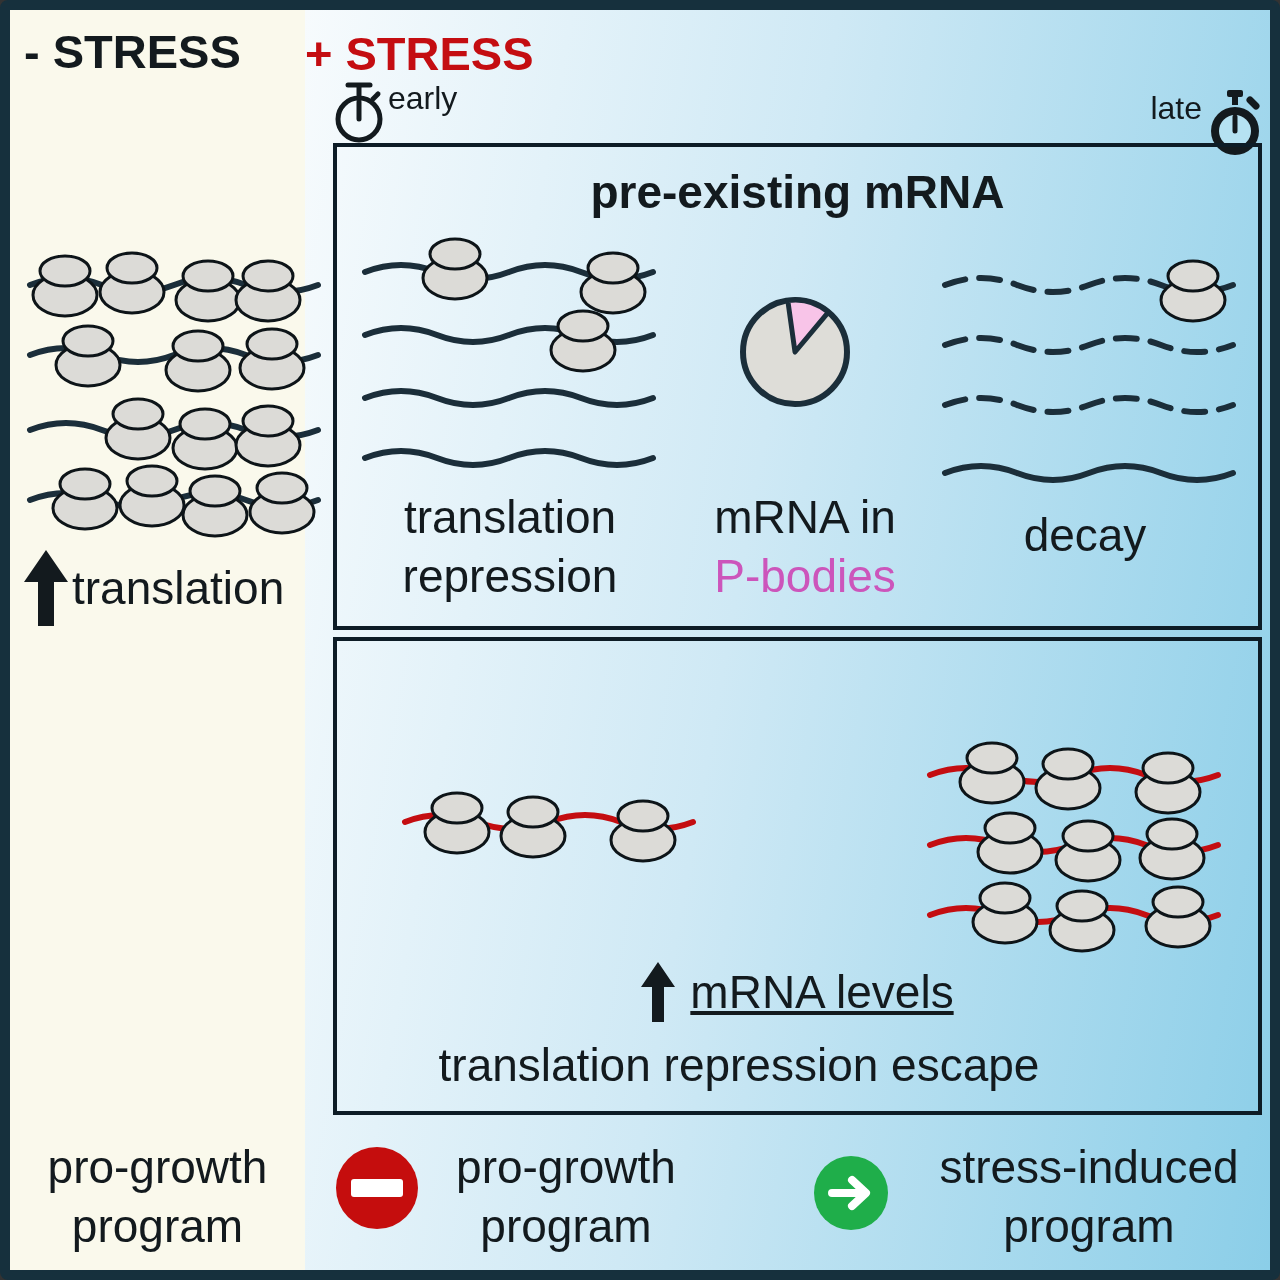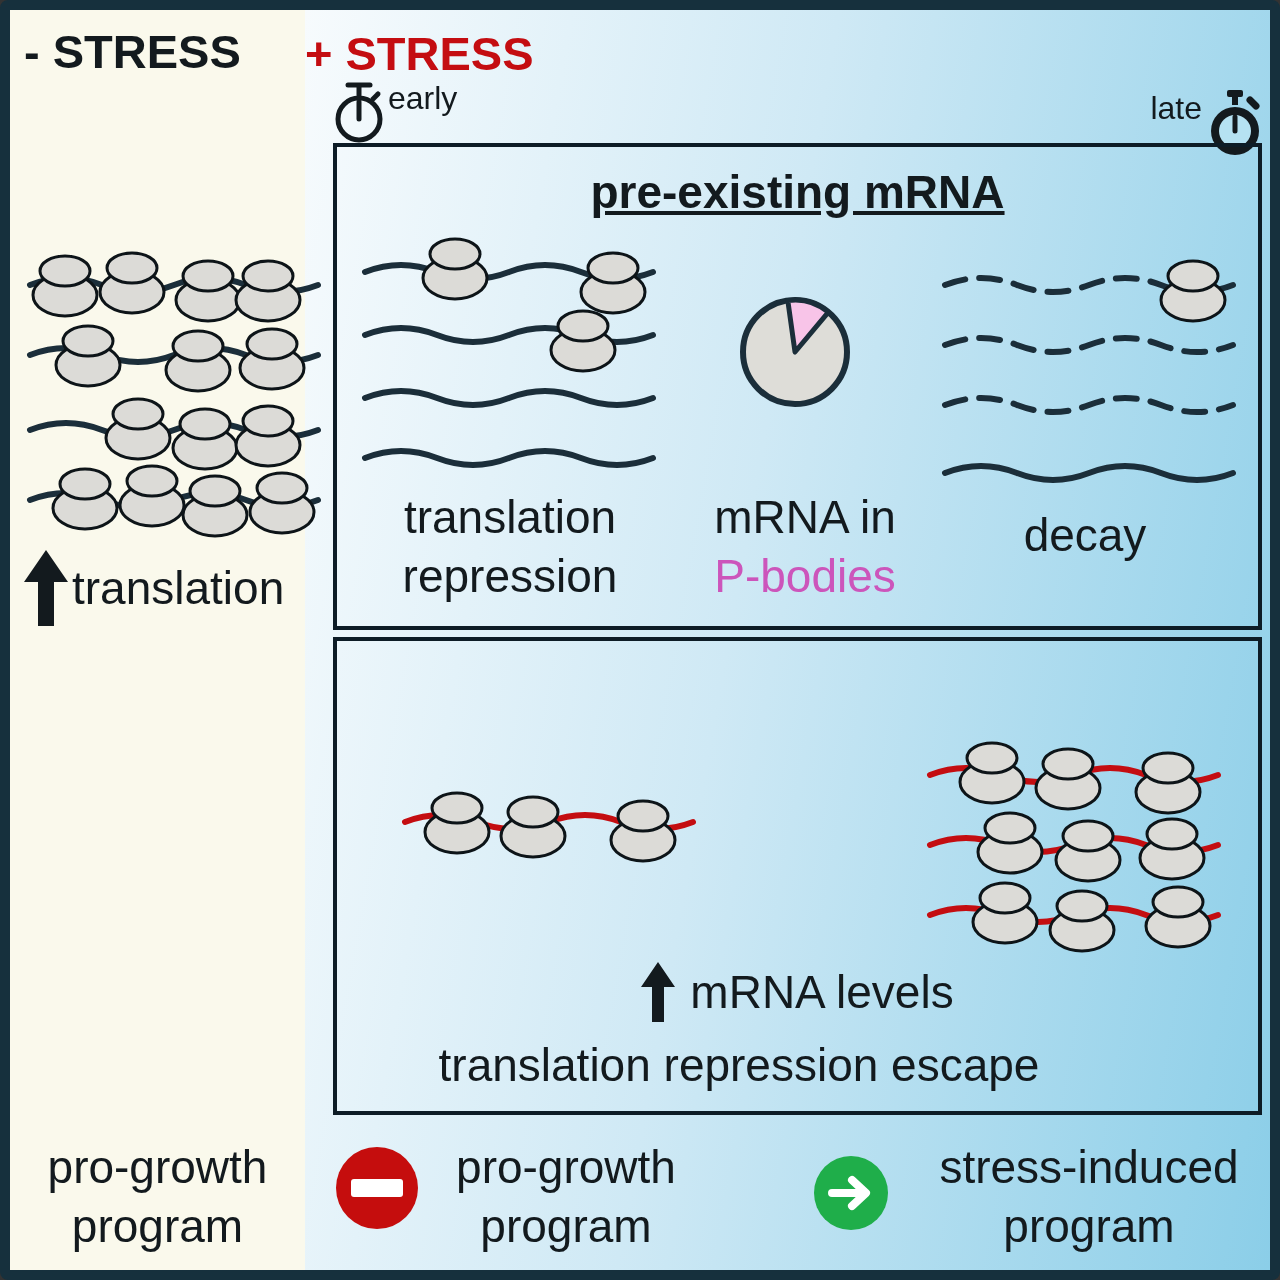--- a/index.html
+++ b/index.html
@@ -12,21 +12,21 @@
   .abs{position:absolute;}
   .blue-panel{position:absolute;left:295px;top:0;right:0;bottom:0;
     background:linear-gradient(100deg,var(--blue-a,#f7fbfd) 0%,var(--blue-b,#cfe9f5) 45%,var(--blue-c,#8bcee8) 100%);}
   .big-title{font-size:47px;font-weight:bold;letter-spacing:0px;white-space:nowrap;}
   .red-text{color:var(--red,#c40d11);}
   .pink-text{color:var(--pink-text,#cc55bb);}
   .timer-row{display:flex;align-items:flex-start;gap:6px;font-size:32px;}
   .panel-box{position:absolute;border:4px solid #0d1c26;box-sizing:border-box;background:transparent;}
   .box-title{font-size:46px;font-weight:bold;text-align:center;}
   .label{font-size:46px;line-height:1.28;text-align:center;}
-  .flex-center{display:flex;align-items:center;justify-content:center;gap:15px;}
+  .flex-center{display:flex;align-items:center;justify-content:center;gap:15px;text-decoration:underline;}
   svg{display:block;overflow:visible;}
   .strand{stroke:var(--strand,#1b2e3a);stroke-width:6;fill:none;stroke-linecap:round;}
   .strand.dashed{stroke-dasharray:21 14;}
   .strand.red{stroke:var(--red,#c40d11);}
   .ribo{fill:var(--ribosome-fill,#dcdbd7);stroke:#0d1418;stroke-width:3;}
   .sw{stroke:var(--ink,#111a1e);stroke-width:5;fill:none;stroke-linecap:round;}
   .sw-fill{fill:var(--ink,#111a1e);}
   .arrow-glyph{fill:var(--ink,#111a1e);}
 </style>
 </head>
@@ -92,21 +92,21 @@
   </svg>
 
   <div class="abs" style="left:14px;top:540px;display:flex;align-items:center;gap:4px;">
     <svg width="44" height="76" viewBox="0 0 44 76">
       <polygon class="arrow-glyph" points="22,0 44,32 30,32 30,76 14,76 14,32 0,32"></polygon>
     </svg>
     <span class="label">translation</span>
   </div>
 
   <div class="panel-box" style="left:323px;top:133px;width:929px;height:487px;"></div>
-  <div class="abs box-title" style="left:323px;top:155px;width:929px;text-decoration:underline;">pre-existing mRNA</div>
+  <div class="abs box-title" style="left:323px;top:155px;width:929px;">pre-existing mRNA</div>
 
   <svg class="abs" style="left:345px;top:230px;" width="310" height="240" viewBox="0 0 310 240">
     <path class="strand" d="M10,32 q36,-14 72,0 t72,0 t72,0 t72,0"></path>
     <use href="#ribo" x="100" y="28"></use>
       <use href="#ribo" x="258" y="42"></use>
     <path class="strand" d="M10,95 q36,-14 72,0 t72,0 t72,0 t72,0"></path>
     <use href="#ribo" x="228" y="100"></use>
     <path class="strand" d="M10,158 q36,-14 72,0 t72,0 t72,0 t72,0"></path>
     <path class="strand" d="M10,218 q36,-14 72,0 t72,0 t72,0 t72,0"></path>
   </svg>

